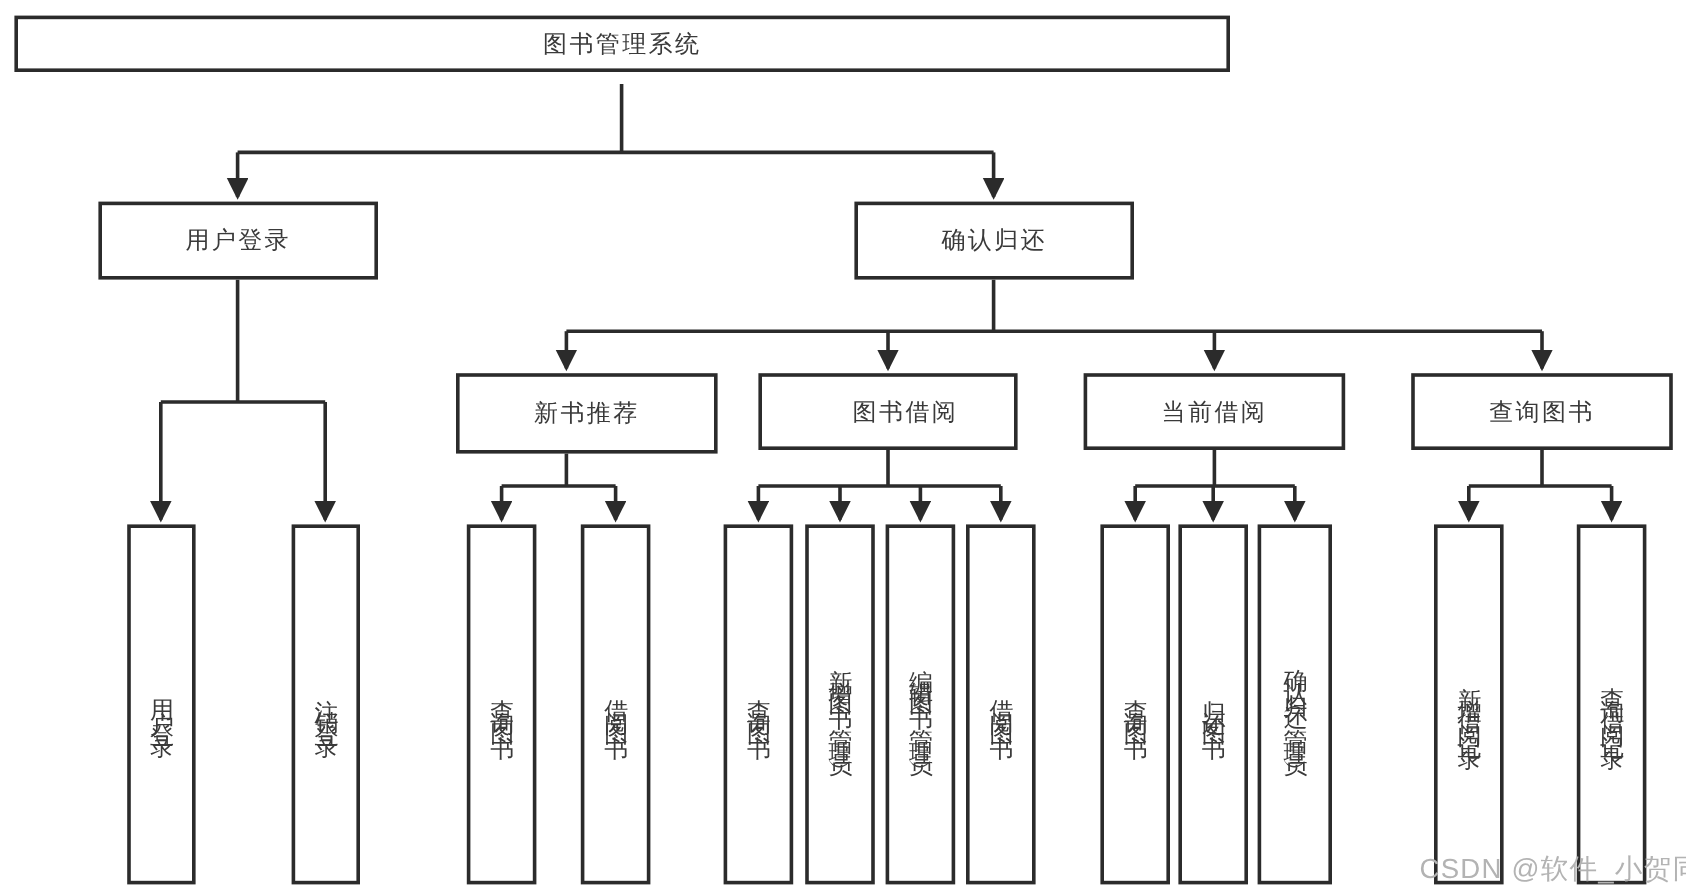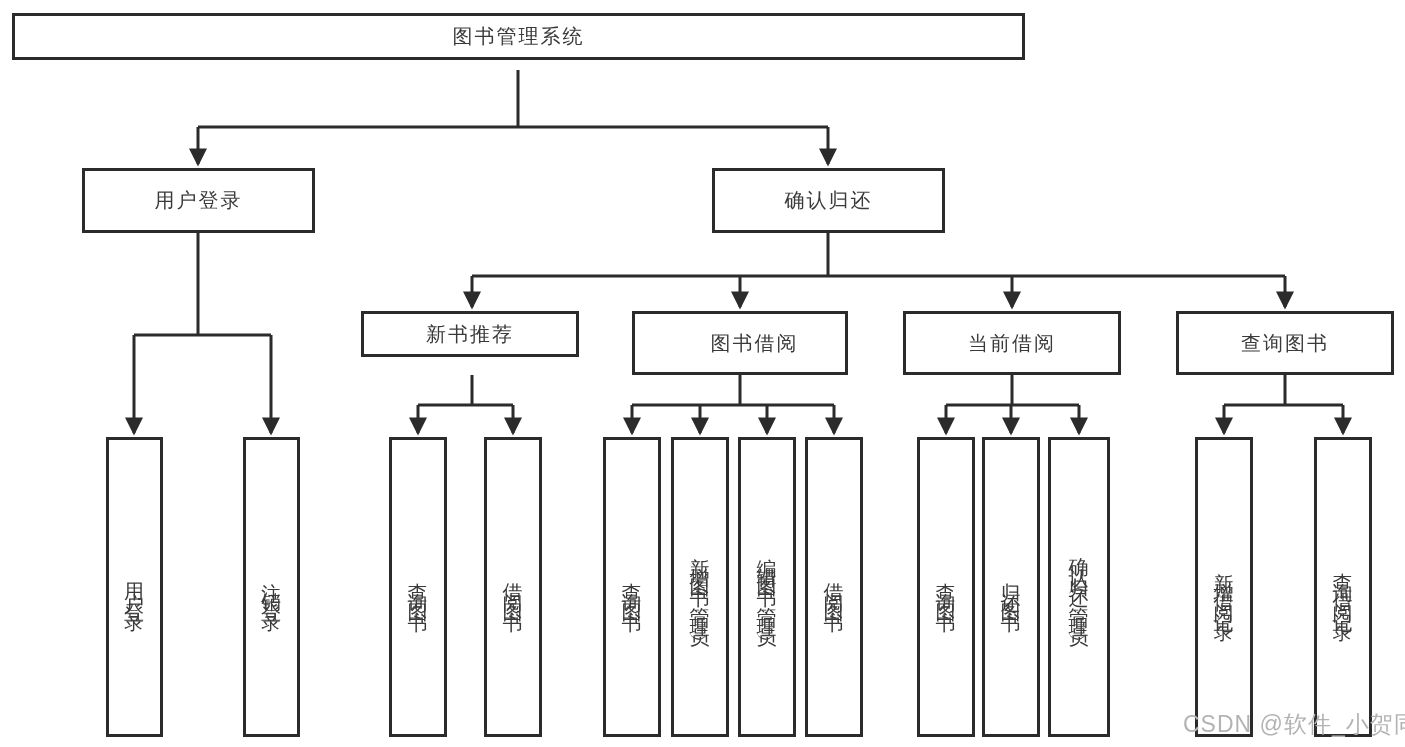--- a/index.html
+++ b/index.html
@@ -96,21 +96,21 @@
       <path d="M1224 405 V433" marker-end="url(#arrow)"></path>
       <path d="M1343 405 V433" marker-end="url(#arrow)"></path>
     </g>
   </svg>
 
   <div class="box hbox" style="left:12px; top:13px; width:1013px; height:47px;">图书管理系统</div>
 
   <div class="box hbox" style="left:82px; top:168px; width:233px; height:65px;">用户登录</div>
   <div class="box hbox" style="left:712px; top:168px; width:233px; height:65px;">确认归还</div>
 
-  <div class="box hbox" style="left:361px; top:311px; width:218px; height:46px;">新书推荐</div>
+  <div class="box hbox" style="left:380px; top:311px; width:218px; height:67px;">新书推荐</div>
   <div class="box hbox" style="left:632px; top:311px; width:216px; height:64px;padding-left:29px;">图书借阅</div>
   <div class="box hbox" style="left:903px; top:311px; width:218px; height:64px;">当前借阅</div>
   <div class="box hbox" style="left:1176px; top:311px; width:218px; height:64px;">查询图书</div>
 
   <div class="box vbox" style="left:106px; top:437px; width:57px; height:300px;">
     <span class="vlabel">用户登录</span>
   </div>
   <div class="box vbox" style="left:243px; top:437px; width:57px; height:300px;">
     <span class="vlabel">注销登录</span>
   </div>

